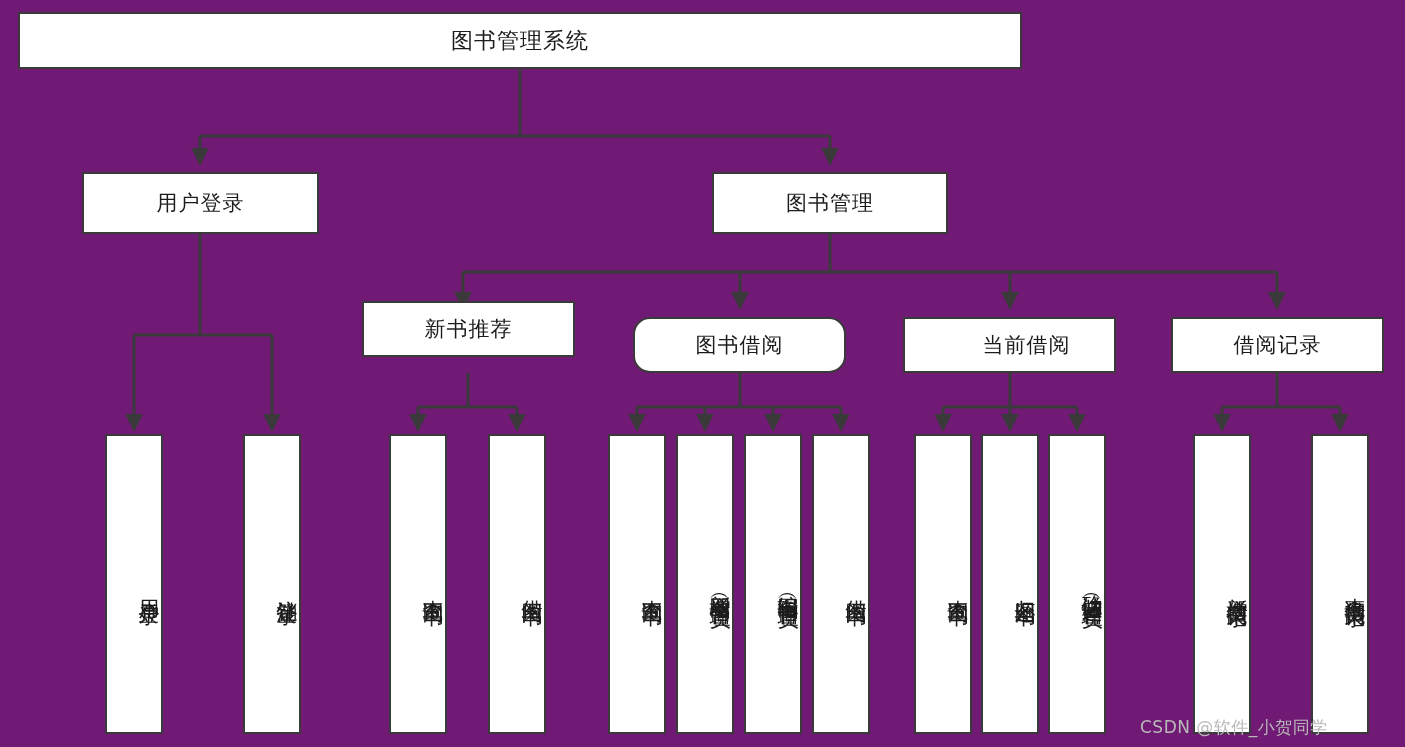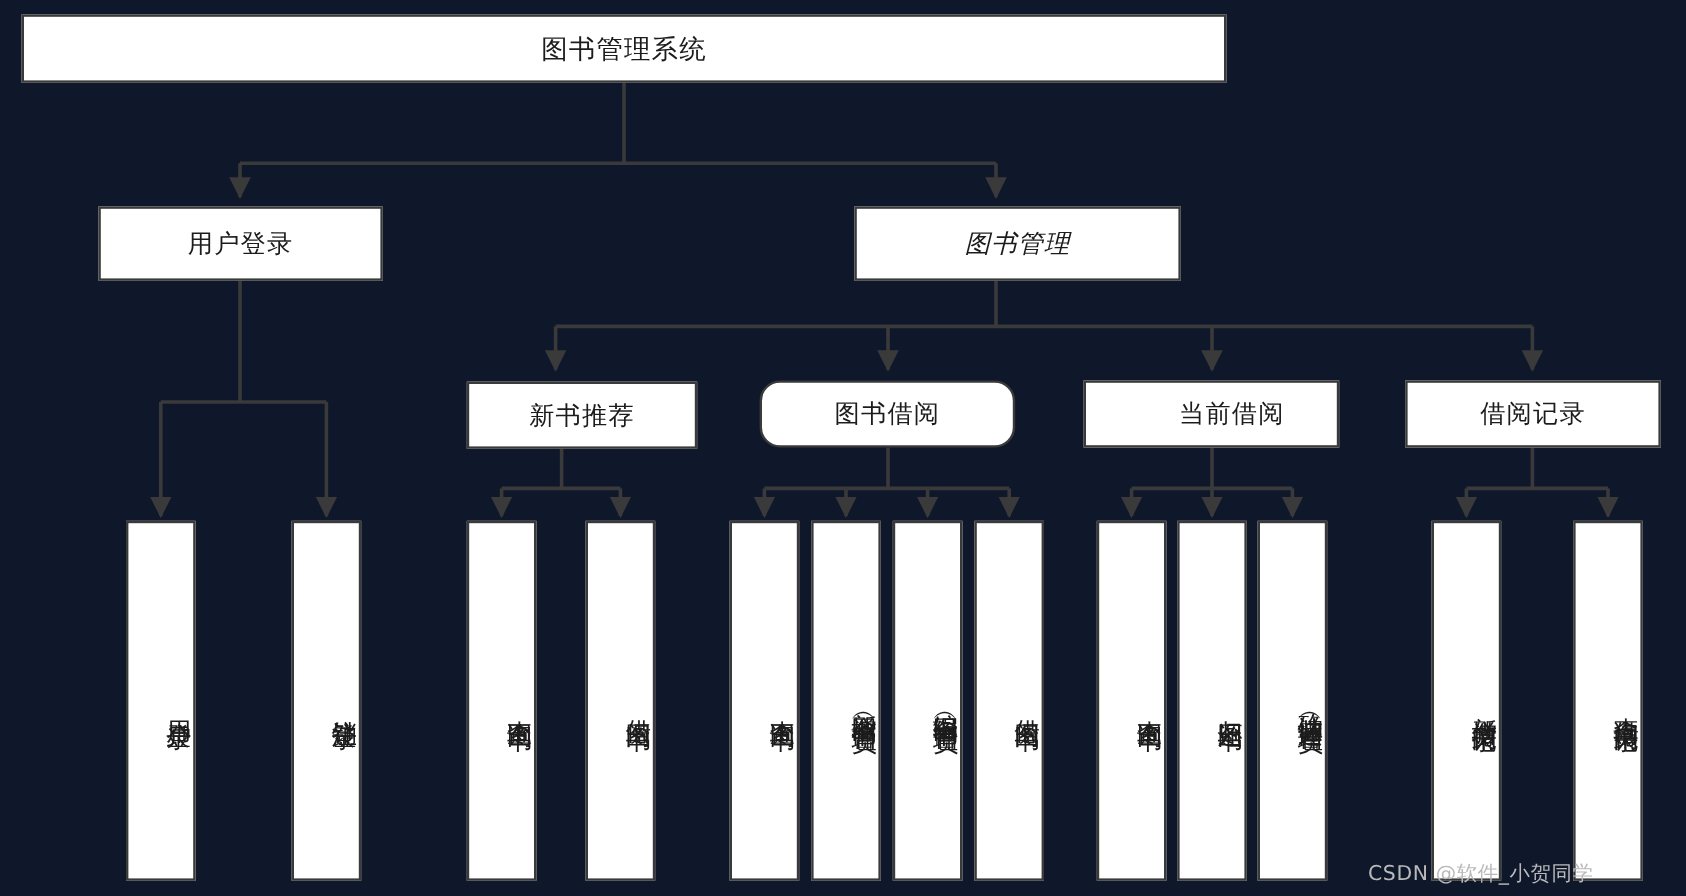--- a/index.html
+++ b/index.html
@@ -7,21 +7,21 @@
     padding: 0;
     background: #ffffff;
   }
   body {
     font-family: "DejaVu Sans", "Liberation Sans", sans-serif;
   }
   #canvas {
     position: relative;
     width: 1405px;
     height: 747px;
-    background: #0f172a;
+    background: #701a75;
     overflow: hidden;
   }
   svg.connectors {
     position: absolute;
     left: 0;
     top: 0;
     width: 1405px;
     height: 747px;
     pointer-events: none;
   }
@@ -135,25 +135,25 @@
   </svg>
 
   <div class="node horiz root" style="left:18px; top:12px; width:1004px; height:57px;">
     <span>图书管理系统</span>
   </div>
 
   <div class="node horiz" style="left:82px; top:172px; width:237px; height:62px;">
     <span>用户登录</span>
   </div>
 
-  <div class="node horiz" style="left:712px; top:172px; width:272px; height:62px;font-style:italic;">
+  <div class="node horiz" style="left:712px; top:172px; width:236px; height:62px;">
     <span>图书管理</span>
   </div>
 
-  <div class="node horiz" style="left:362px; top:318px; width:192px; height:56px;margin-left:27px;">
+  <div class="node horiz" style="left:362px; top:301px; width:213px; height:56px;">
     <span>新书推荐</span>
   </div>
 
   <div class="node horiz" style="left:633px; top:317px; width:213px; height:56px;border-radius:17px;">
     <span>图书借阅</span>
   </div>
 
   <div class="node horiz" style="left:903px; top:317px; width:213px; height:56px;padding-left:34px;">
     <span>当前借阅</span>
   </div>

